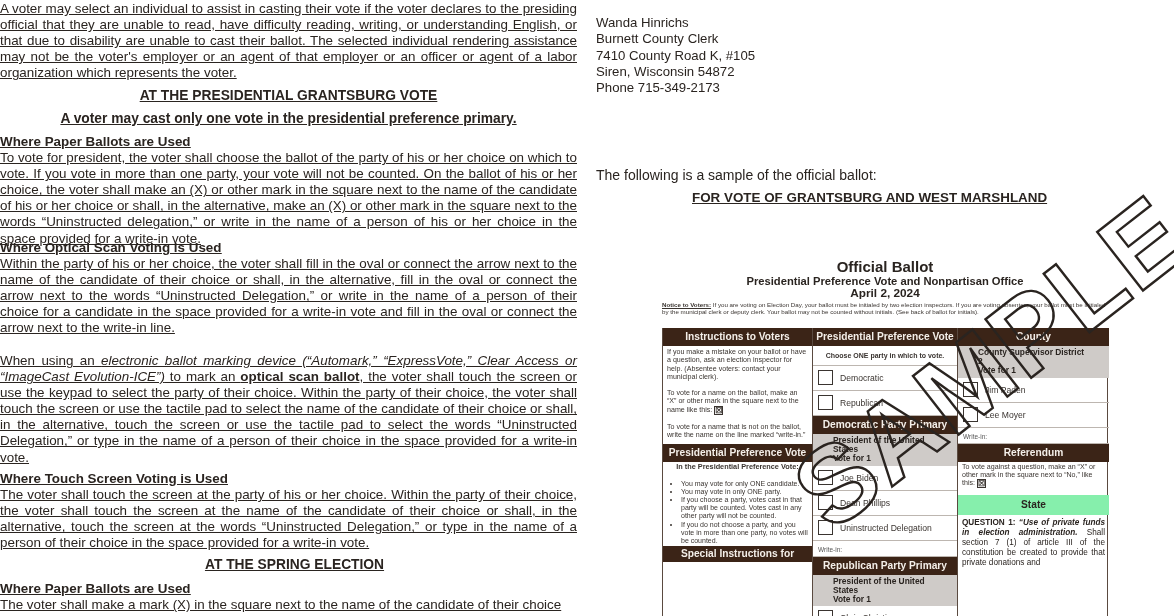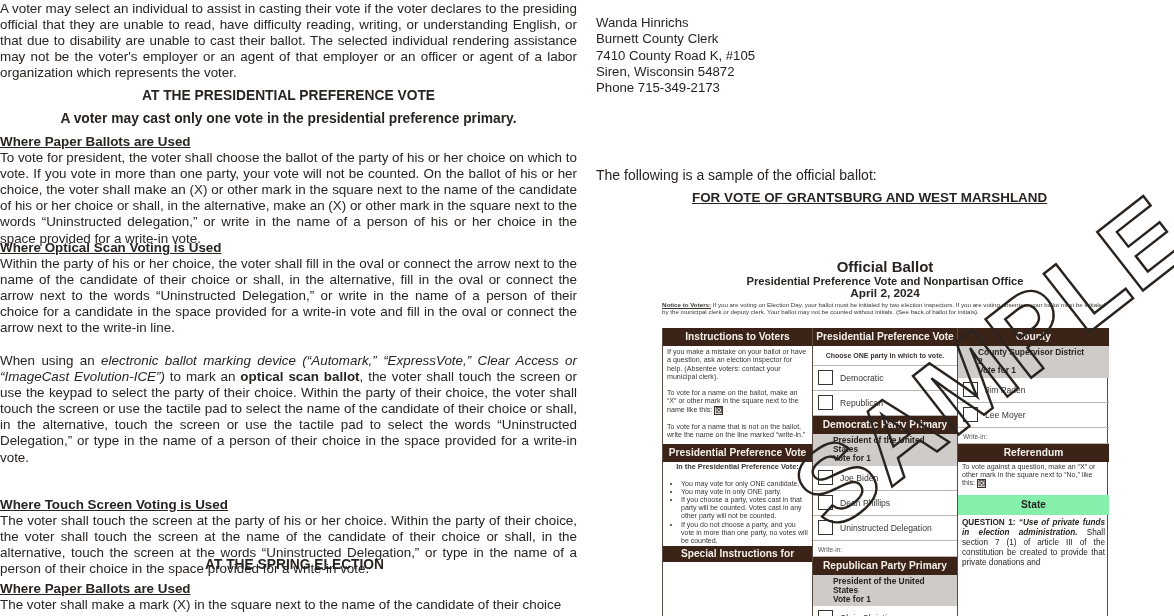--- a/index.html
+++ b/index.html
@@ -4,21 +4,21 @@
 <style>
   * { box-sizing: border-box; margin: 0; padding: 0; }
   html, body { width: 1174px; height: 616px; overflow: hidden; background: #ffffff; }
   body { position: relative; font-family: "Liberation Sans", sans-serif; color: #2a2420; }
 
   
   .left { position: absolute; left: 0; top: 0; width: 577px; font-size: 13.4px; line-height: 16.1px; text-align: justify; }
   .left p { margin: 0; }
   .left .center-head { text-align: center; font-weight: bold; font-size: 13.8px; }
   .left .sub-head { font-weight: bold; text-decoration: underline; text-align: left; }
-  .blk { position: absolute; left: 0; width: 577px; }
+  .blk { position: absolute; left: 0; width: 577px; text-decoration: underline; }
   .signature { position: absolute; left: 604px; top: -10px; width: 160px; height: 16px; }
   .clerk { position: absolute; left: 596px; top: 15px; font-size: 13.2px; line-height: 16.3px; }
   .sample-line { position: absolute; left: 596px; top: 167px; font-size: 14px; }
   .towns { position: absolute; left: 692px; top: 190px; font-size: 13.4px; font-weight: bold; text-decoration: underline; }
 
   
   .ballot-title { position: absolute; left: 662px; top: 258px; width: 446px; text-align: center; font-weight: bold; color: #2a2420; }
   .ballot-title .t1 { font-size: 15px; line-height: 17px; }
   .ballot-title .t2 { font-size: 11.2px; line-height: 12px; margin-top: 0px; }
   .ballot-title .t3 { font-size: 11.8px; line-height: 12px; }
@@ -47,38 +47,38 @@
 </style>
 </head>
 <body>
 
 <div class="left">
 
   <div class="blk" style="top:1px;">
     <p>A voter may select an individual to assist in casting their vote if the voter declares to the presiding official that they are unable to read, have difficulty reading, writing, or understanding English, or that due to disability are unable to cast their ballot. The selected individual rendering assistance may not be the voter's employer or an agent of that employer or an officer or agent of a labor organization which represents the voter.</p>
   </div>
 
-  <div class="blk center-head" style="top:88px;">AT THE PRESIDENTIAL PREFERENCE VOTE</div>
+  <div class="blk center-head" style="top:88px;">AT THE PRESIDENTIAL GRANTSBURG VOTE</div>
   <div class="blk center-head" style="top:111px;">A voter may cast only one vote in the presidential preference primary.</div>
 
   <div class="blk" style="top:134px;">
     <p class="sub-head">Where Paper Ballots are Used</p>
     <p>To vote for president, the voter shall choose the ballot of the party of his or her choice on which to vote.  If you vote in more than one party, your vote will not be counted.  On the ballot of his or her choice, the voter shall make an (X) or other mark in the square next to the name of the candidate of his or her choice or shall, in the alternative, make an (X) or other mark in the square next to the words “Uninstructed delegation,” or write in the name of a person of his or her choice in the space provided for a write-in vote.</p>
   </div>
 
   <div class="blk" style="top:240px;">
     <p class="sub-head">Where Optical Scan Voting is Used</p>
     <p>Within the party of his or her choice, the voter shall fill in the oval or connect the arrow next to the name of the candidate of their choice or shall, in the alternative, fill in the oval or connect the arrow next to the words “Uninstructed Delegation,” or write in the name of a person of their choice for a candidate in the space provided for a write-in vote and fill in the oval or connect the arrow next to the write-in line.</p>
   </div>
 
   <div class="blk" style="top:353px;">
     <p><span>When using an </span><i>electronic ballot marking device (“Automark,” “ExpressVote,” Clear Access or “ImageCast Evolution-ICE”)</i><span> to mark an </span><b>optical scan ballot</b><span>, the voter shall touch the screen or use the keypad to select the party of their choice.  Within the party of their choice, the voter shall touch the screen or use the tactile pad to select the name of the candidate of their choice or shall, in the alternative, touch the screen or use the tactile pad to select the words “Uninstructed Delegation,” or type in the name of a person of their choice in the space provided for a write-in vote.</span></p>
   </div>
 
-  <div class="blk" style="top:497px;">
+  <div class="blk" style="top:471px;">
     <p class="sub-head">Where Touch Screen Voting is Used</p>
     <p>The voter shall touch the screen at the party of his or her choice.  Within the party of their choice, the voter shall touch the screen at the name of the candidate of their choice or shall, in the alternative, touch the screen at the words “Uninstructed Delegation,” or type in the name of a person of their choice in the space provided for a write-in vote.</p>
   </div>
 
   <div class="blk center-head" style="top:557px;padding-left:12px;">AT THE SPRING ELECTION</div>
 
   <div class="blk" style="top:581px;">
     <p class="sub-head">Where Paper Ballots are Used</p>
     <p>The voter shall make a mark (X) in the square next to the name of the candidate of their choice</p>
   </div>

